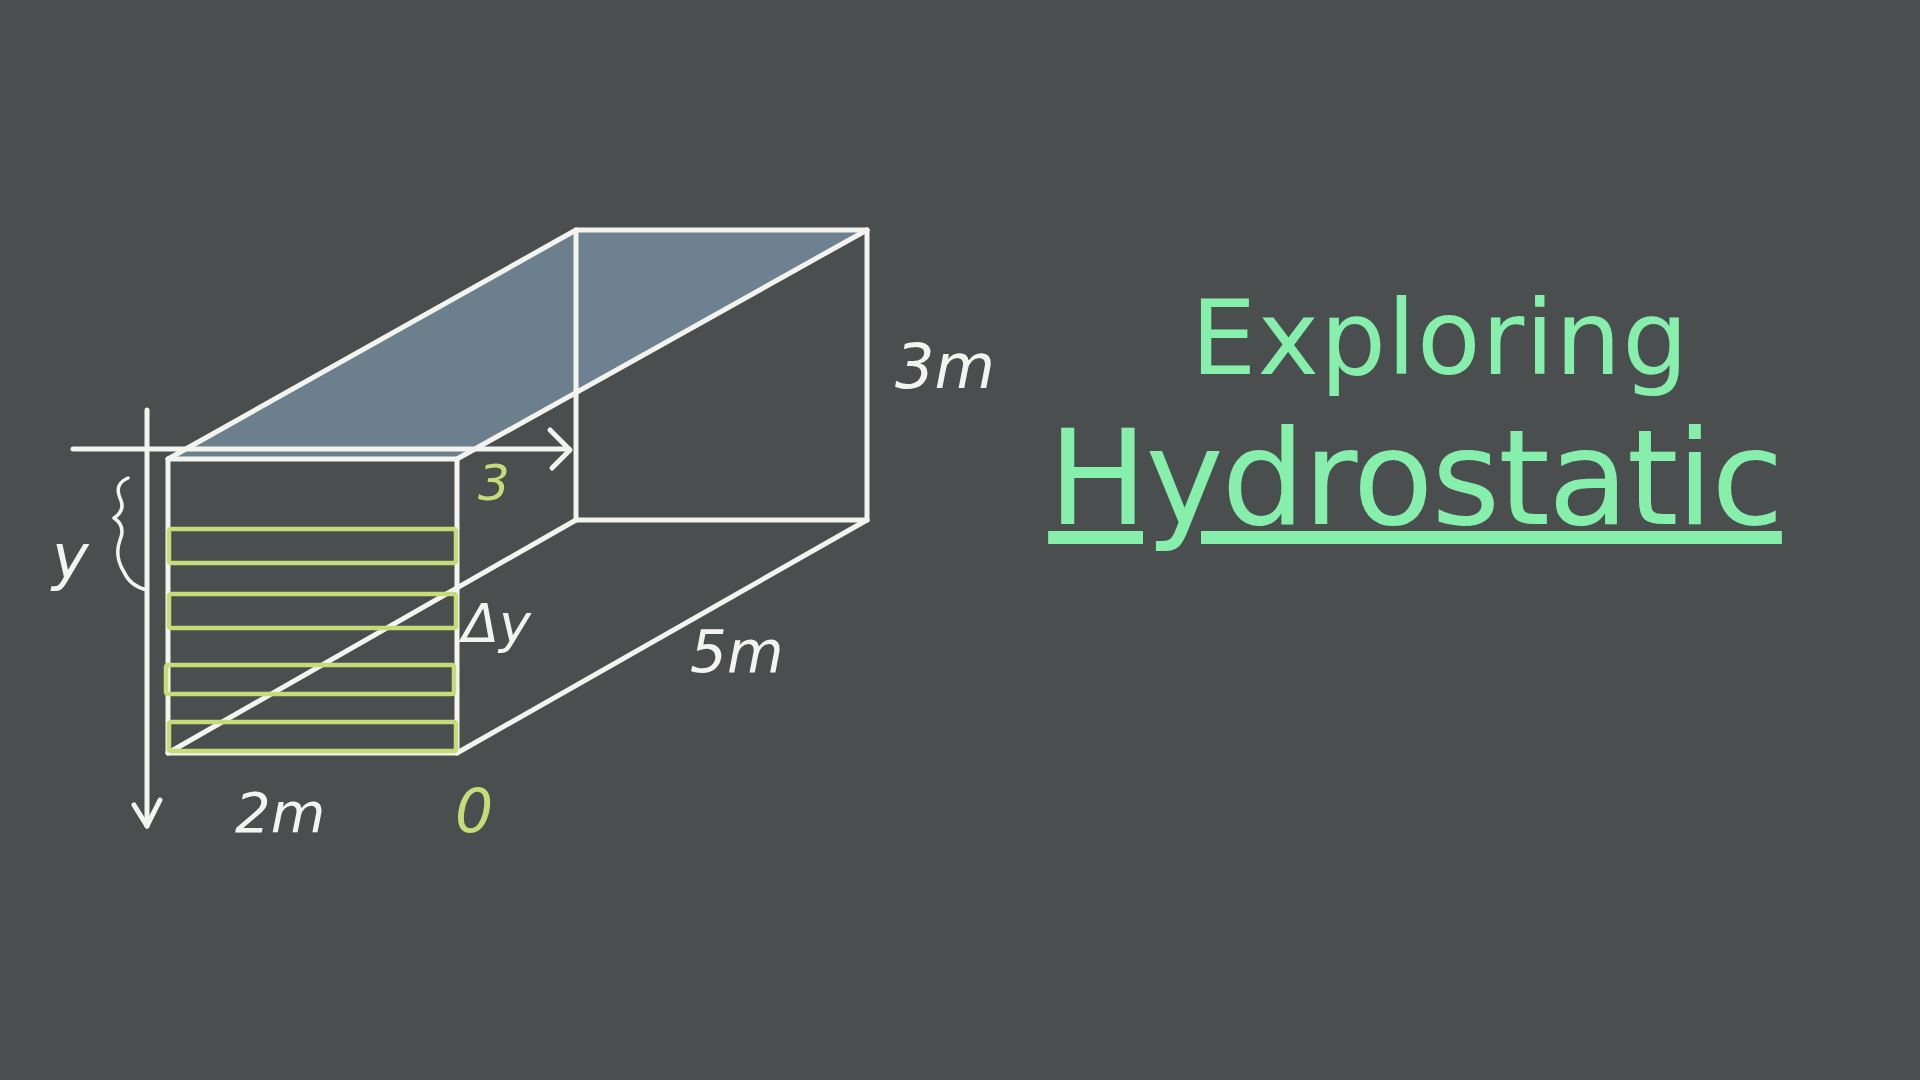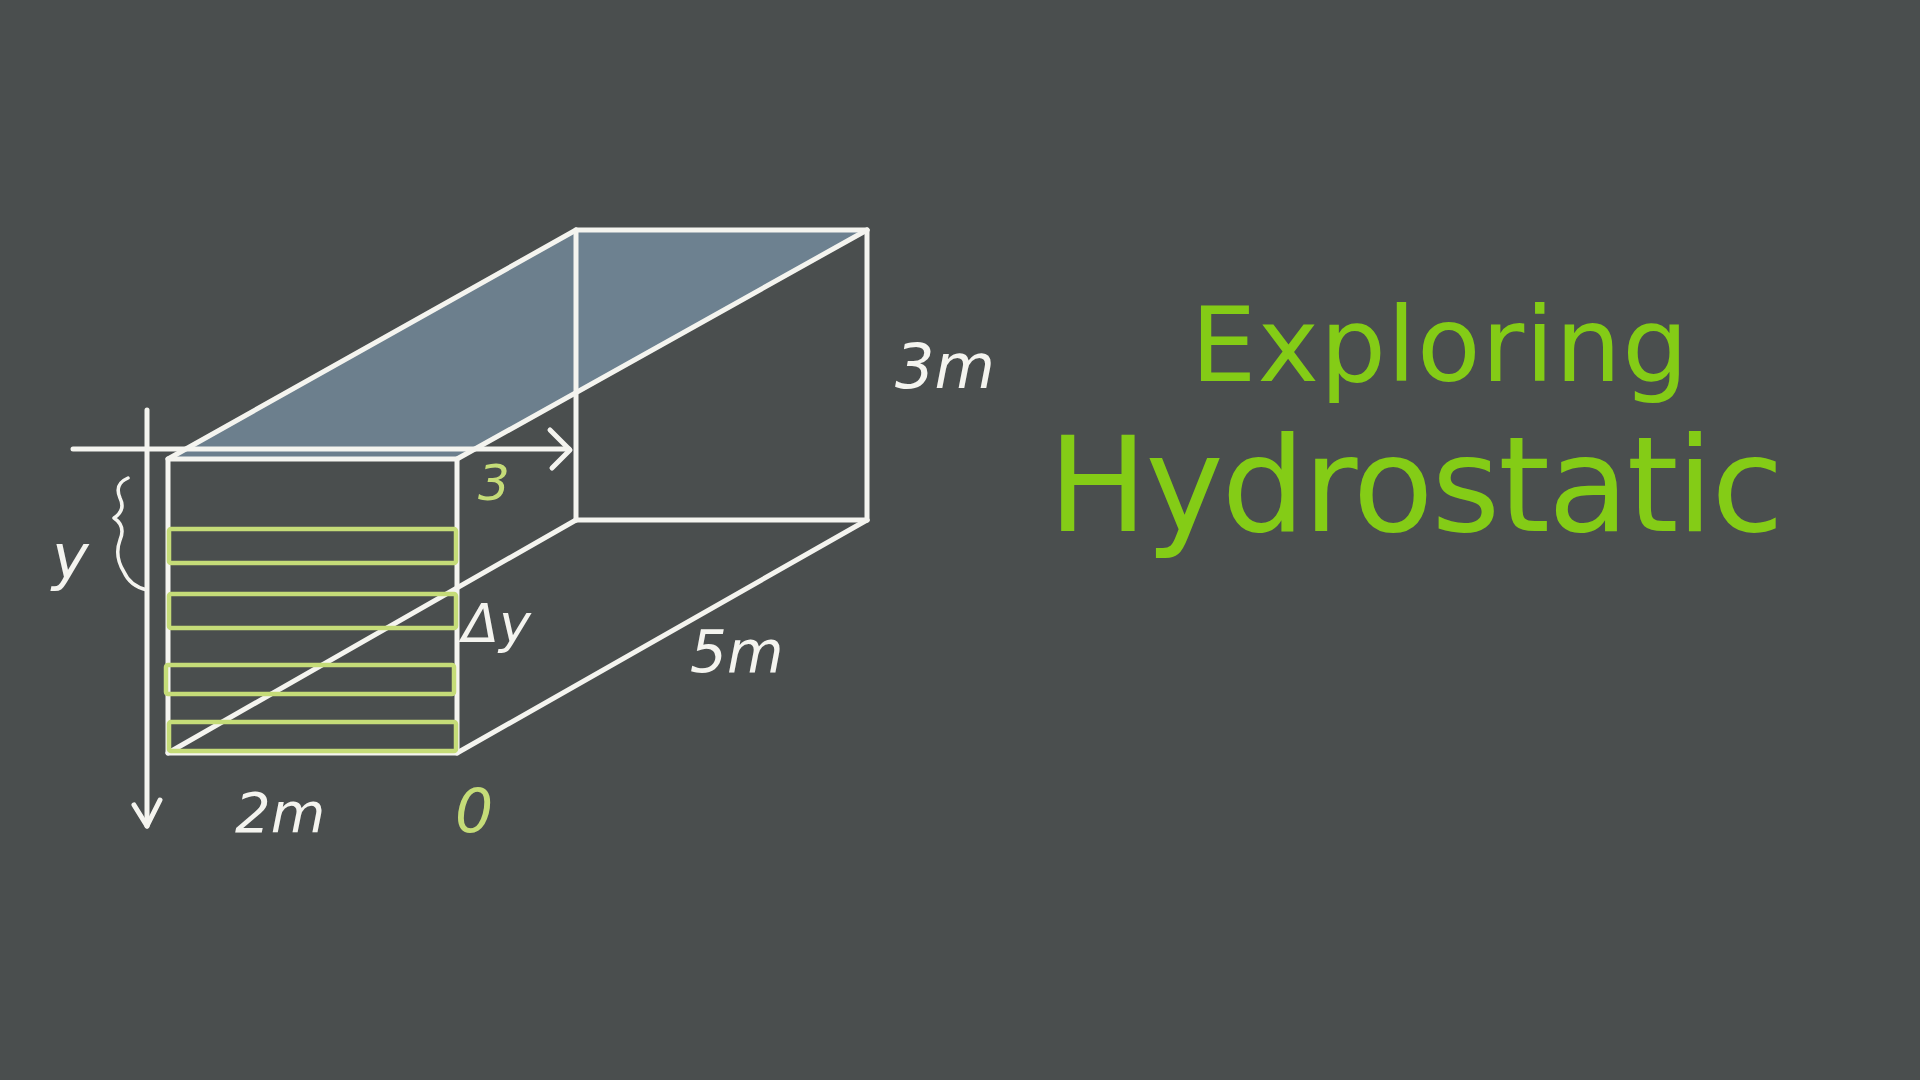--- a/index.html
+++ b/index.html
@@ -1,23 +1,23 @@
 <!DOCTYPE html>
 <html><head>
   <meta charset="utf-8">
   <style>
     html, body { margin:0; padding:0; }
     body { width:1920px; height:1080px; background:#4a4e4e; overflow:hidden; position:relative; font-family:"DejaVu Sans", sans-serif; }
     #diagram { position:absolute; left:0; top:0; width:1920px; height:1080px; }
     .chalk { fill:none; stroke:#f4f4ef; stroke-width:5; stroke-linecap:round; stroke-linejoin:round; }
     .green { fill:none; stroke:#c5dc78; stroke-width:4.5; stroke-linecap:round; stroke-linejoin:round; }
     .hand { font-family:"DejaVu Sans", sans-serif; font-style:italic; fill:#f4f4ef; }
-    .title-block { position:absolute; left:1090px; top:285px; width:700px; text-align:center; color:#84cc16; font-family:"DejaVu Sans", sans-serif; }
+    .title-block { position:absolute; left:1090px; top:278px; width:700px; text-align:center; color:#86efac; font-family:"DejaVu Sans", sans-serif; }
     .t1 { font-size:104px; line-height:120px; letter-spacing:1px; }
-    .t2 { font-size:132px; line-height:160px; margin-left:-50px; letter-spacing:-2px; }
+    .t2 { font-size:132px; line-height:160px; margin-left:-50px; letter-spacing:-2px;text-decoration:underline; }
     .t3 { font-size:132px; line-height:150px; }
   </style>
 </head>
 <body>
 
 <svg id="diagram" viewBox="0 0 1920 1080" xmlns="http://www.w3.org/2000/svg">
 
   <polygon points="168,459 457,459 867,230 576,230" fill="#6e8290" opacity="0.95"></polygon>
 
   <polygon points="576,230 867,230 576,395" fill="#6e8290" opacity="0.95"></polygon>

